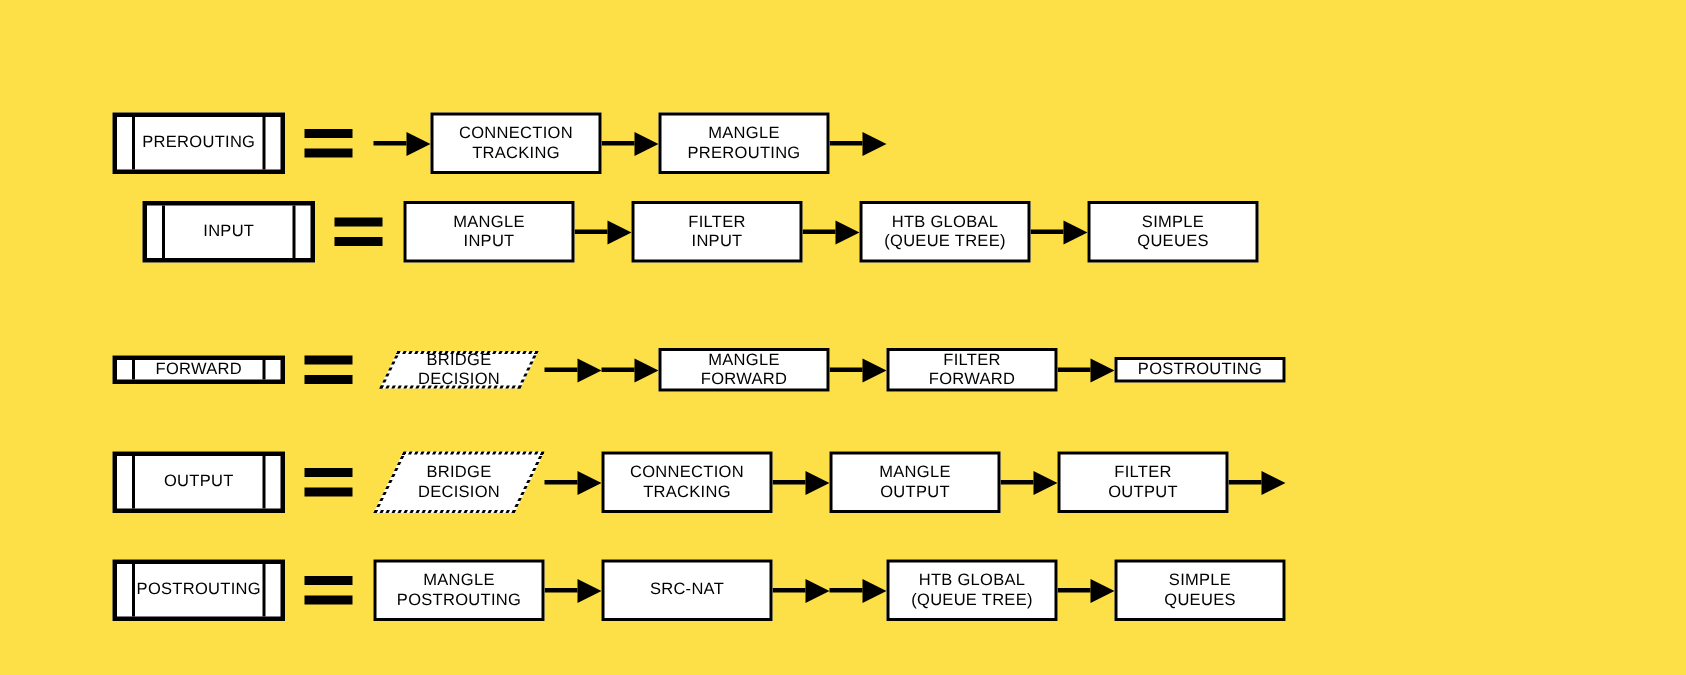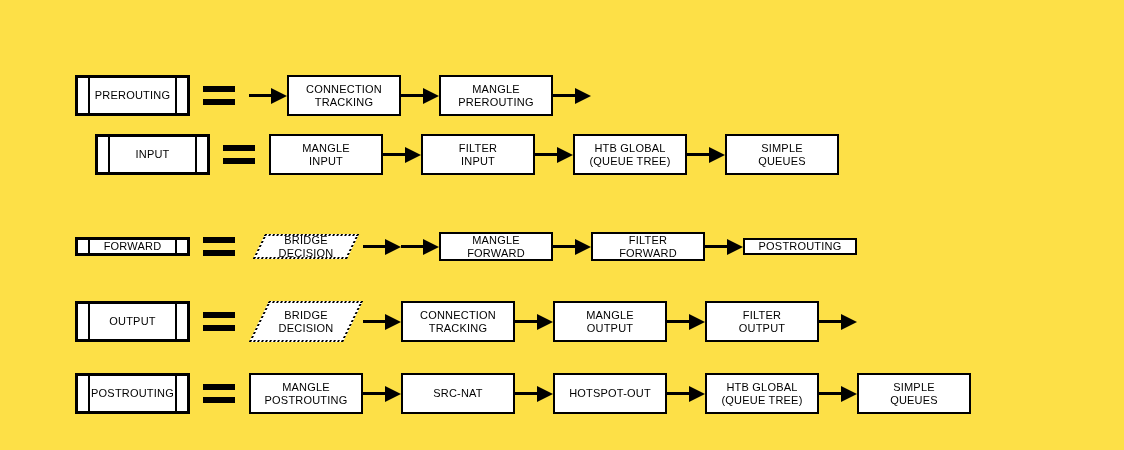--- a/index.html
+++ b/index.html
@@ -288,23 +288,20 @@
         <span class="shaft"></span>
         <span class="head"></span>
       </div>
       <div class="node rect">
         <span class="label">SRC-NAT</span>
       </div>
       <div class="arrow">
         <span class="shaft"></span>
         <span class="head"></span>
       </div>
-      <div class="node rect">
-        <span class="label">HOTSPOT-OUT</span>
-      </div>
       <div class="arrow">
         <span class="shaft"></span>
         <span class="head"></span>
       </div>
       <div class="node rect">
         <span class="label">HTB GLOBAL
 (QUEUE TREE)</span>
       </div>
       <div class="arrow">
         <span class="shaft"></span>

